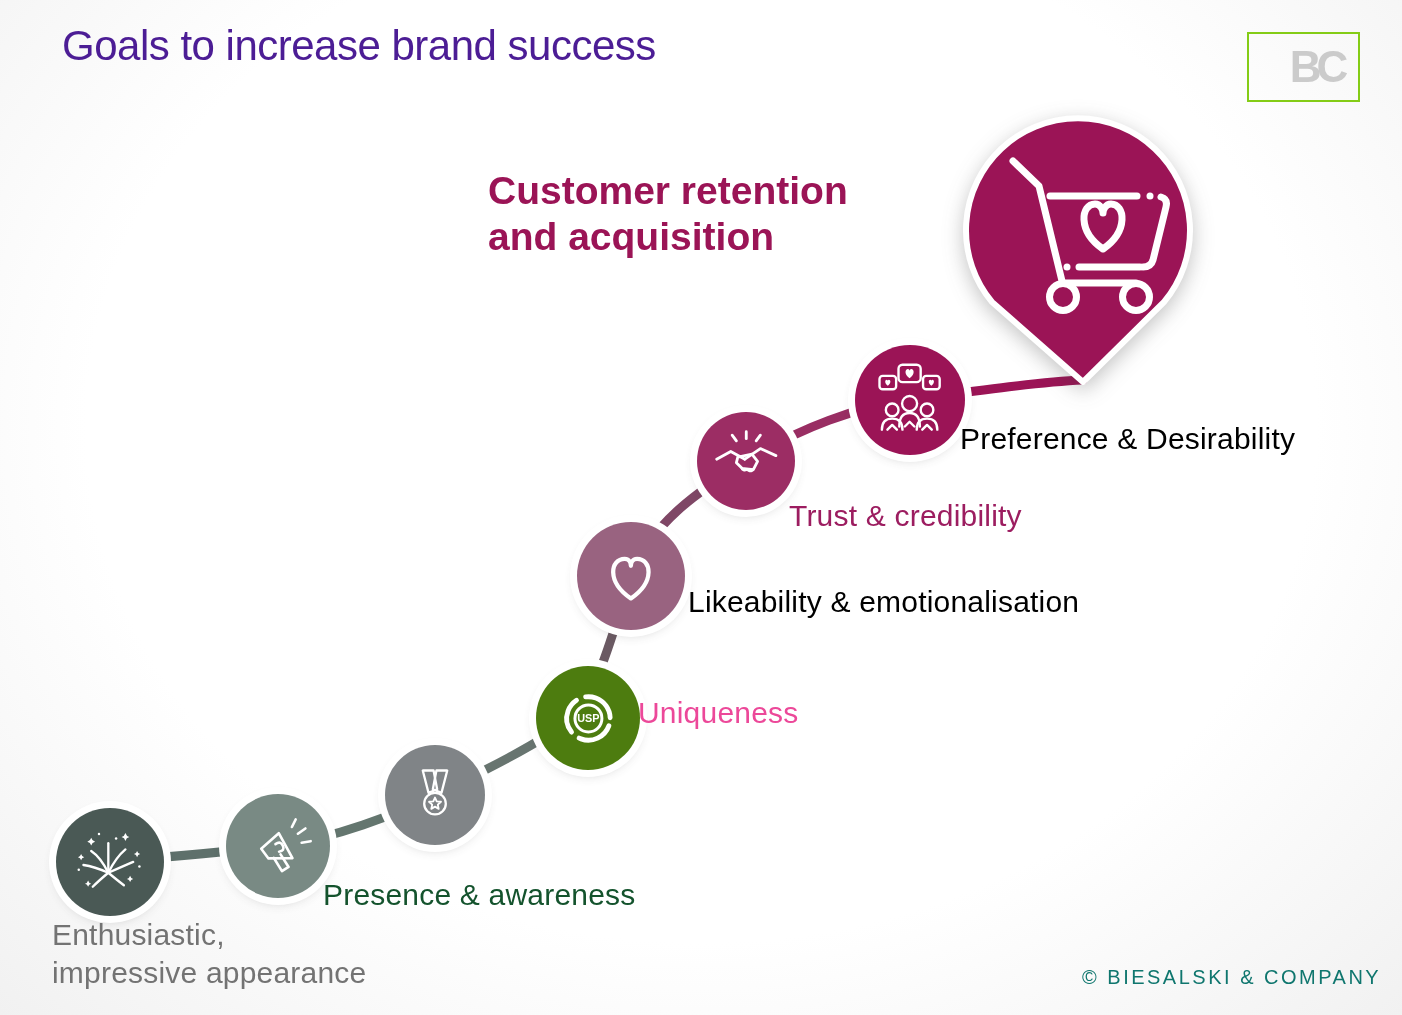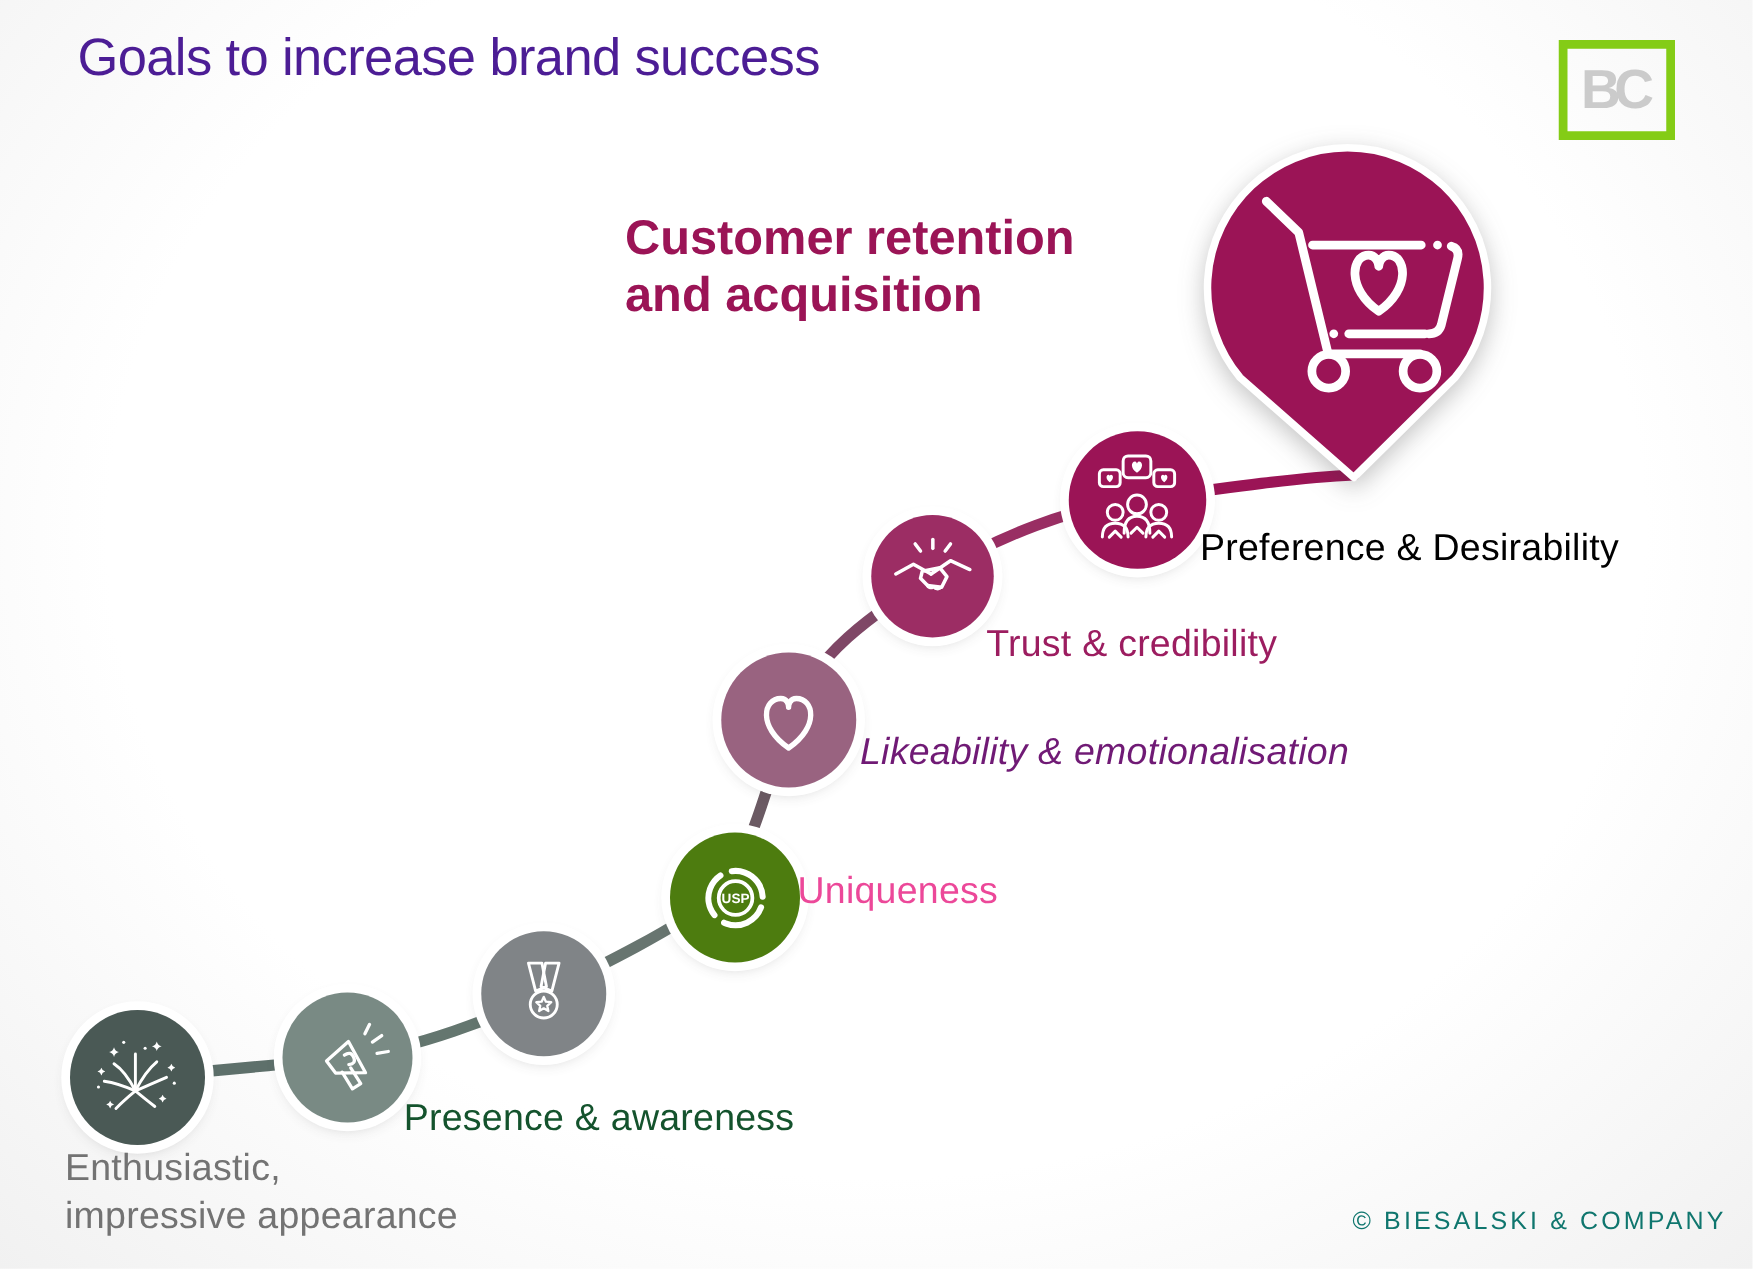--- a/index.html
+++ b/index.html
@@ -14,29 +14,29 @@
   .layer{position:absolute;left:0;top:0;width:1402px;height:1015px;pointer-events:none;}
   .z1{z-index:1}.z2{z-index:2}
 
   .page-title{
     position:absolute;left:62px;top:22px;z-index:4;
     font-size:42px;font-weight:normal;letter-spacing:-0.5px;
     color:#4c1d95;
   }
   .logo-box{
     position:absolute;left:1247px;top:32px;width:79px;height:66px;z-index:4;
-    border:7px solid #84cc16;display:flex;align-items:center;justify-content:center;
+    border:2px solid #84cc16;display:flex;align-items:center;justify-content:center;padding-left:30px;
   }
   .logo-text{
     font-size:44px;font-weight:bold;color:#CBCBCB;letter-spacing:-5px;
     transform:translateX(-2px);
   }
 
   .goal-label{
-    position:absolute;left:500px;top:168px;z-index:4;
+    position:absolute;left:488px;top:168px;z-index:4;
     font-size:39px;font-weight:bold;line-height:1.18;
     color:#9B1456;white-space:pre-line;
   }
 
   .circle{
     position:absolute;border-radius:50%;z-index:3;
     display:flex;align-items:center;justify-content:center;
     box-shadow:0 0 0 7px #ffffff, 0 4px 12px rgba(70,70,70,.30);
   }
   .circle svg{width:72%;height:72%;}
@@ -49,21 +49,21 @@
   .c7{left:855px;top:345px;width:110px;height:110px;background:#9B1456;}
 
   .steplabel{
     position:absolute;z-index:4;font-size:30px;font-weight:400;
     white-space:pre-line;line-height:1.25;letter-spacing:0.2px;
   }
   .l1{left:52px; top:916px;color:#737373;}
   .l2{left:323px;top:876px;color:#14532d;}
   .l3{left:497px;top:801px;color:#8F9396;}
   .l4{left:638px;top:694px;color:#ec4899;}
-  .l5{left:688px;top:583px;color:#701a75;font-style:italic;}
+  .l5{left:688px;top:583px;color:#000000;}
   .l6{left:789px;top:497px;color:#9C1D60;}
   .l7{left:960px;top:420px;color:#000000;}
 
   .copyright{
     position:absolute;left:1082px;top:966px;z-index:4;
     font-size:20px;letter-spacing:2.5px;color:#0f766e;
   }
 </style>
 </head>
 <body>

